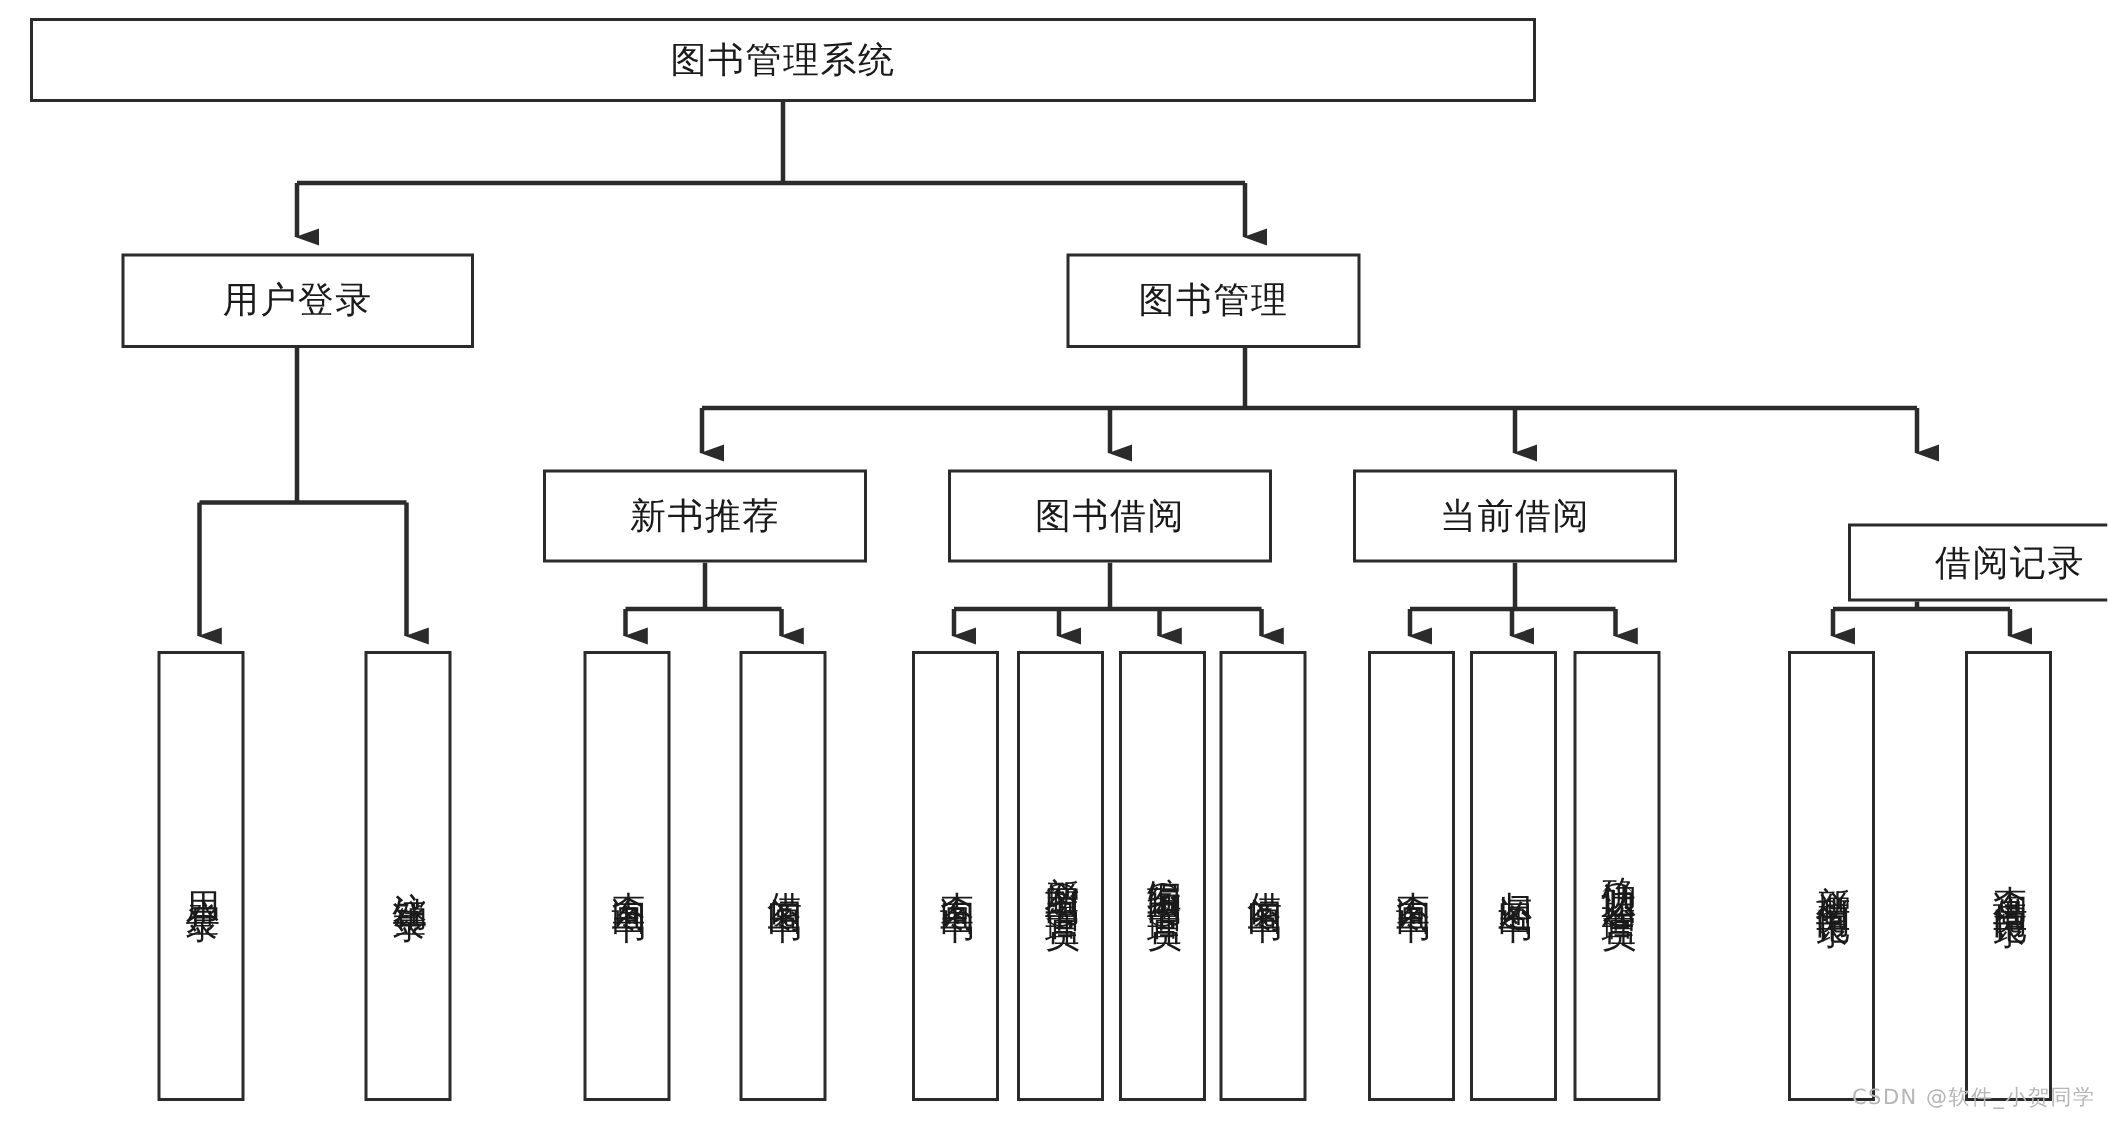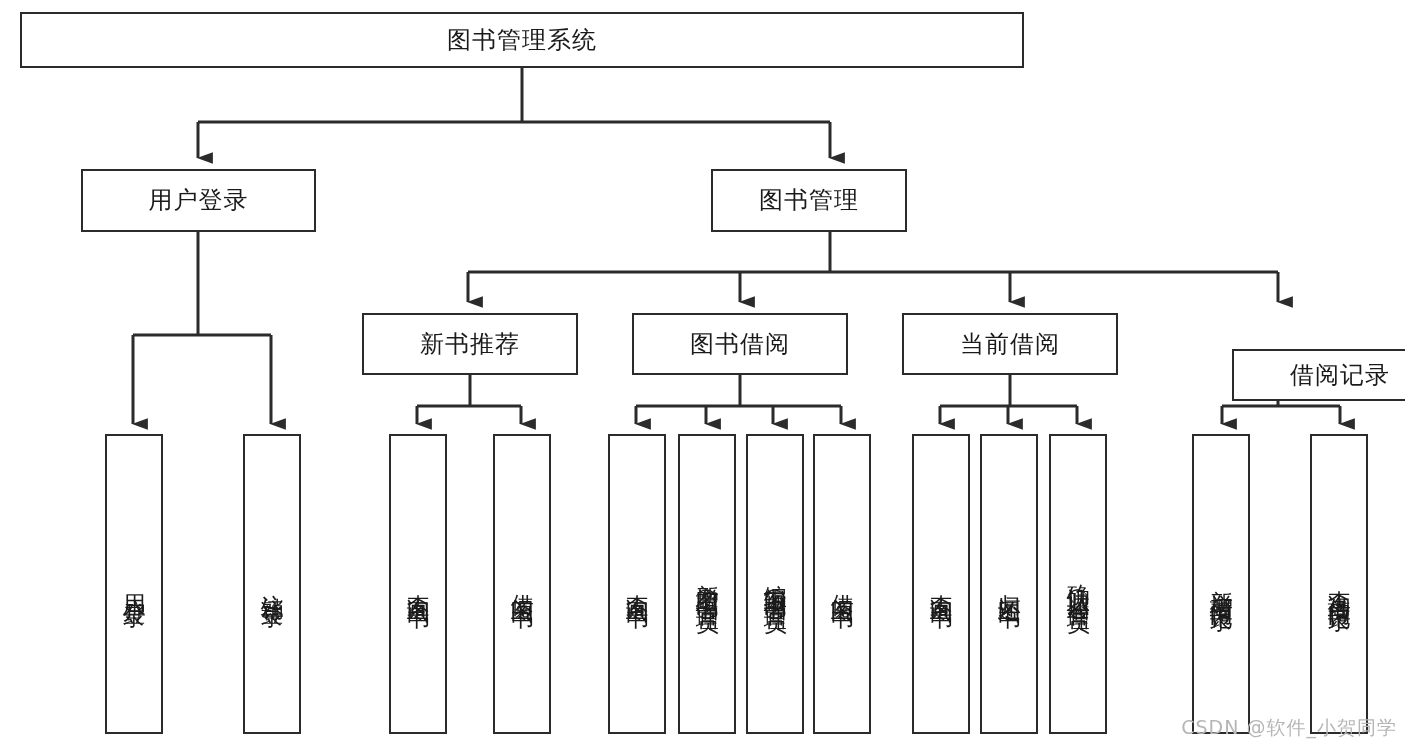--- a/index.html
+++ b/index.html
@@ -51,21 +51,21 @@
     left: 0;
     top: 0;
     width: 1405px;
     height: 747px;
     pointer-events: none;
   }
   .watermark {
     position: absolute;
     right: 8px;
     bottom: 6px;
-    font-size: 19px;
+    font-size: 14px;
     color: #b6b6b6;
     letter-spacing: 1px;
     white-space: nowrap;
   }
 </style>
 </head>
 <body>
 
 <div id="canvas">
 

